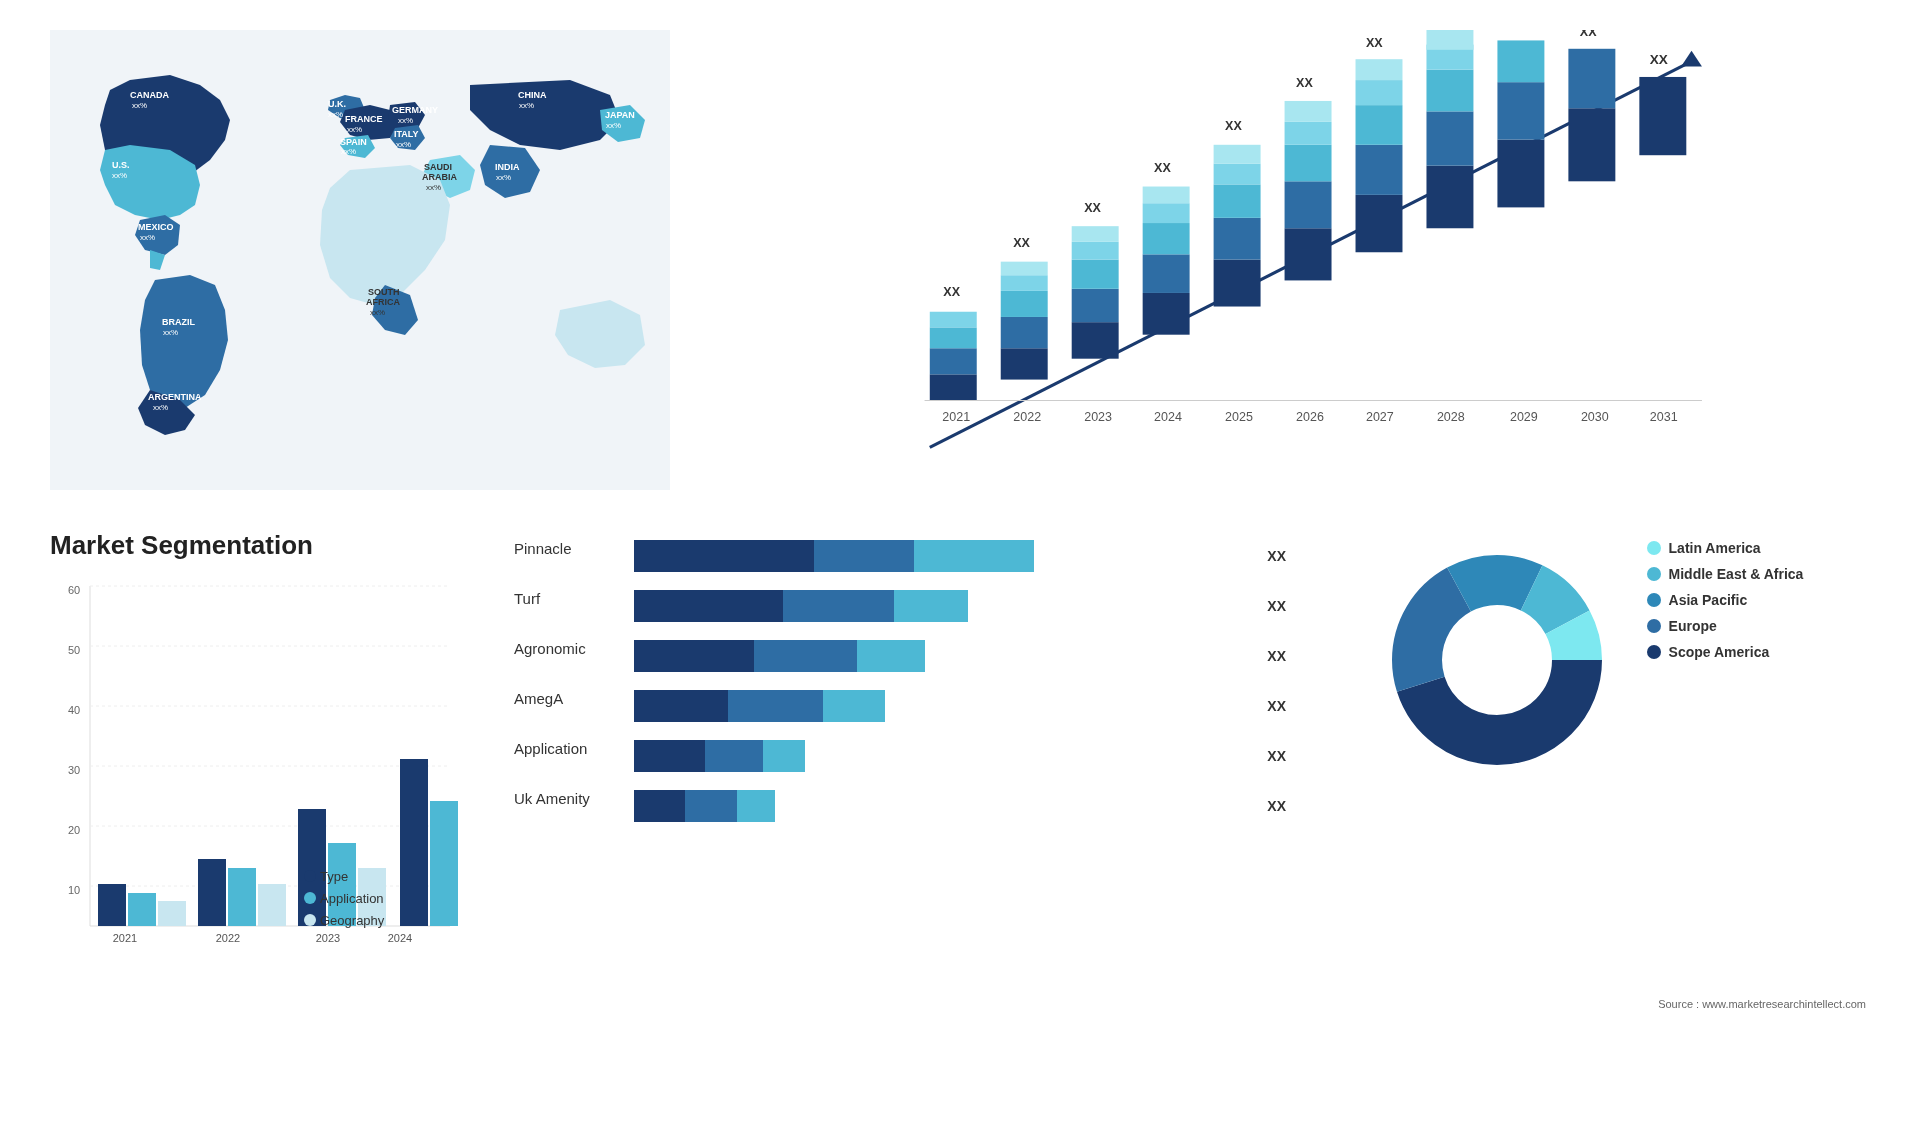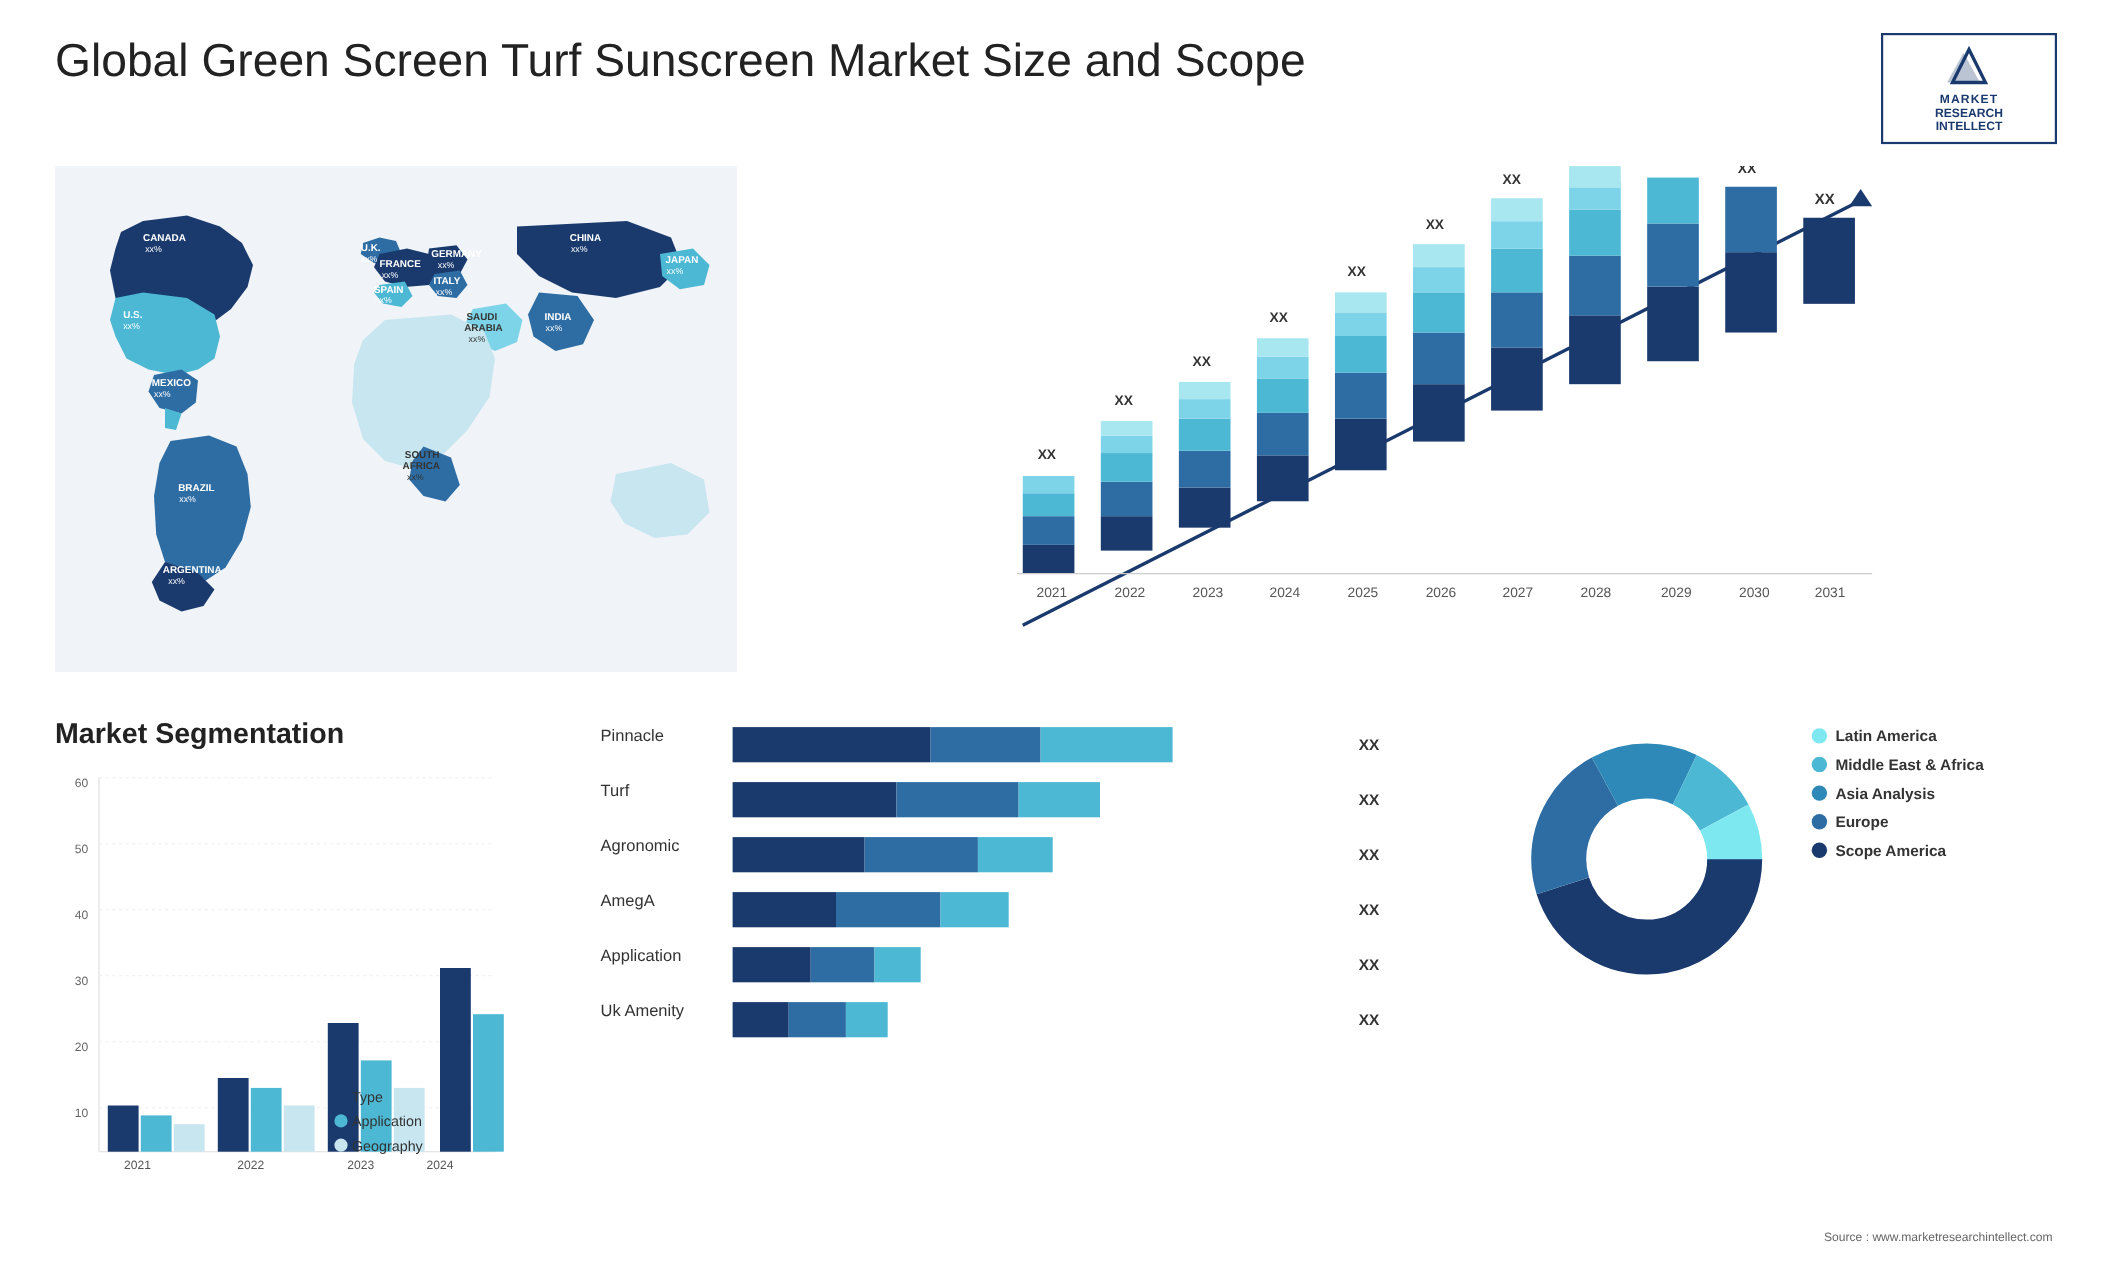--- a/index.html
+++ b/index.html
@@ -83,21 +83,21 @@
       position: relative;
       padding-left: 30px;
     }
 
     
     .bottom-sections {
       grid-column: 1 / -1;
       grid-row: 2;
       display: grid;
       grid-template-columns: 440px 1fr 560px;
-      gap: 36px;
+      gap: 4px;
       height: 480px;
     }
 
     
     .segmentation-section {
       position: relative;
     }
 
     .section-title {
       font-size: 26px;
@@ -190,34 +190,20 @@
 
     .bar-segment {
       width: 100%;
     }
   </style>
 </head>
 <body>
 
 <div class="page-container">
 
-  <div class="header">
-    <h1 class="page-title">Global Green Screen Turf Sunscreen Market Size and Scope</h1>
-    <div class="logo-container">
-      <div style="font-size:32px; color:#1a3a6e; font-weight:bold; line-height:1;">
-        <svg width="50" height="40" viewBox="0 0 50 40">
-          <polygon points="10,35 25,5 40,35" fill="none" stroke="#1a3a6e" stroke-width="3"></polygon>
-          <polygon points="5,35 20,8 35,35" fill="#1a3a6e" opacity="0.3"></polygon>
-        </svg>
-      </div>
-      <div class="logo-text-line1">MARKET</div>
-      <div class="logo-text-line2">RESEARCH</div>
-      <div class="logo-text-line3">INTELLECT</div>
-    </div>
-  </div>
 
   <div class="main-content">
 
     <div class="map-section">
       <svg viewBox="0 0 620 460" width="620" height="460">
 
         <rect width="620" height="460" fill="#f0f4f8"></rect>
 
         <path d="M 60,60 L 80,50 L 120,45 L 150,55 L 170,70 L 180,90 L 175,110 L 160,130 L 140,145 L 120,155 L 100,160 L 80,155 L 65,140 L 55,120 L 50,95 L 55,75 Z" fill="#1a3a6e"></path>
         <path d="M 55,120 L 80,115 L 120,120 L 145,135 L 150,155 L 145,175 L 130,185 L 110,190 L 85,185 L 65,175 L 55,155 L 50,140 Z" fill="#4db8d4"></path>
@@ -545,21 +531,21 @@
           <div class="legend-item">
                 <div class="legend-dot" style="background-color: rgb(125, 232, 240);"></div>
                 <span>Latin America</span>
               </div>
               <div class="legend-item">
                 <div class="legend-dot" style="background-color: rgb(77, 184, 212);"></div>
                 <span>Middle East &amp; Africa</span>
               </div>
               <div class="legend-item">
                 <div class="legend-dot" style="background-color: rgb(46, 136, 184);"></div>
-                <span>Asia Analysis</span>
+                <span>Asia Pacific</span>
               </div>
               <div class="legend-item">
                 <div class="legend-dot" style="background-color: rgb(46, 109, 164);"></div>
                 <span>Europe</span>
               </div>
               <div class="legend-item">
                 <div class="legend-dot" style="background-color: rgb(26, 58, 110);"></div>
                 <span>Scope America</span>
               </div>
             </div>

